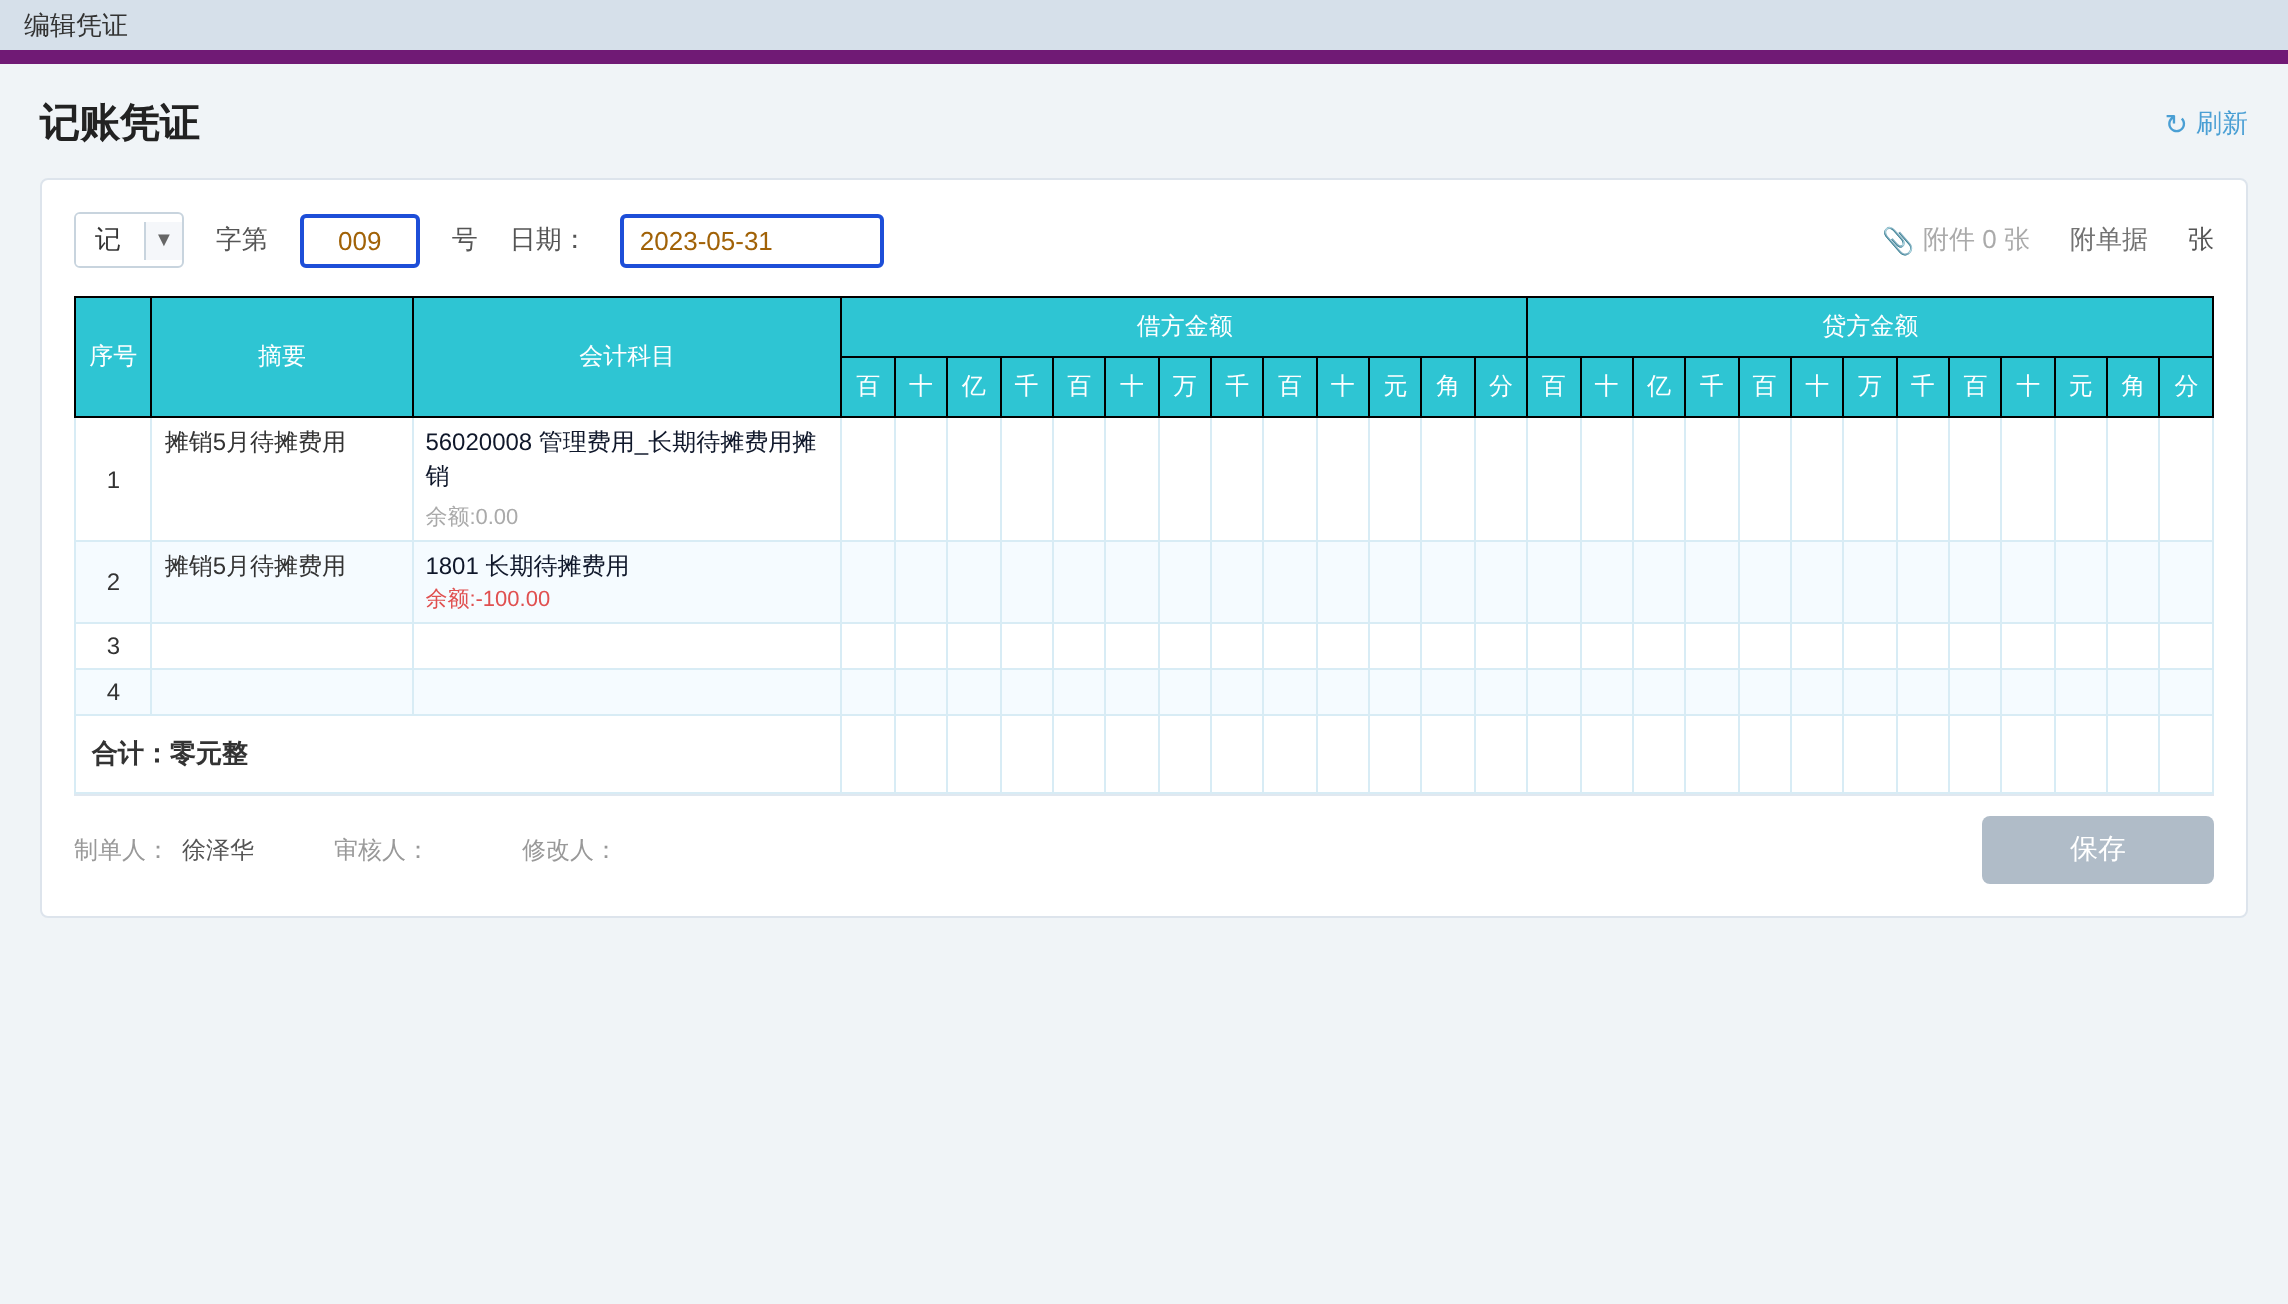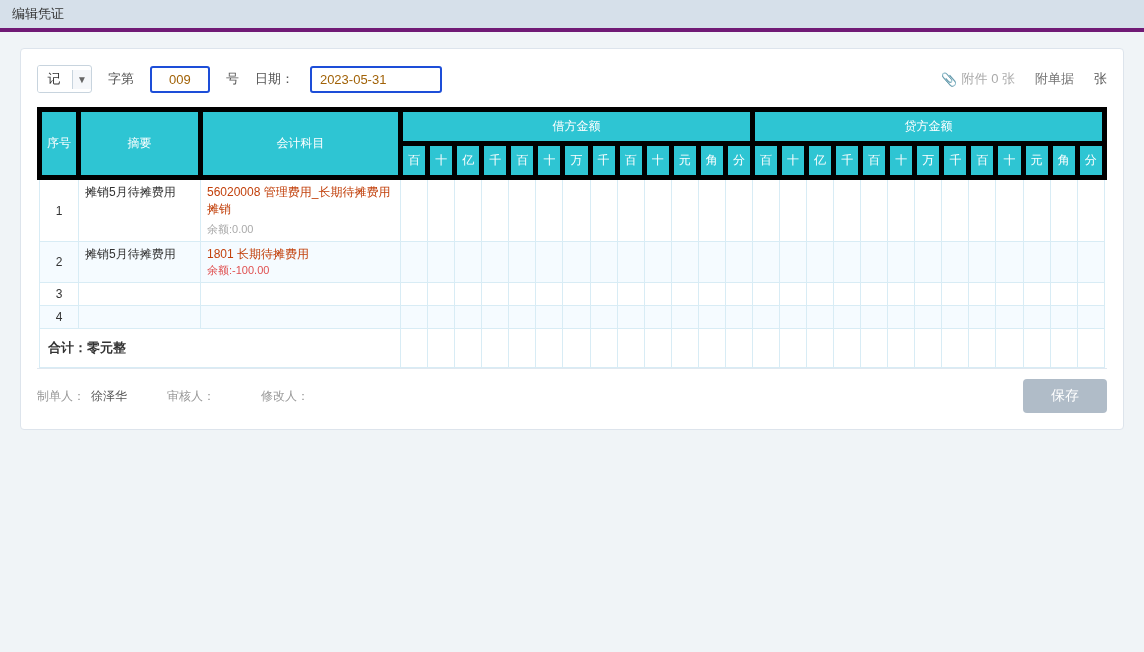--- a/index.html
+++ b/index.html
@@ -19,21 +19,21 @@
       flex-direction: column;
     }
     .title-bar {
       background: #d6e0ea;
       height: 32px;
       display: flex;
       align-items: center;
       padding: 0 12px;
       font-size: 13px;
       color: #333;
-      border-bottom: 4px solid #701a75;
+      border-bottom: 7px solid #701a75;
     }
     .main-content {
       flex: 1;
       padding: 16px 20px;
       overflow-y: auto;
     }
     .page-header {
       display: flex;
       justify-content: space-between;
       align-items: center;
@@ -140,21 +140,21 @@
       width: 100%;
       border-collapse: collapse;
       border: 1px solid #b2dce8;
       font-size: 12px;
     }
     .voucher-table th {
       background: #2ec5d3;
       color: #fff;
       text-align: center;
       padding: 6px 4px;
-      border: 5px solid #000000;
+      border: 1px solid #000000;
       font-weight: normal;
       white-space: nowrap;
     }
     .voucher-table td {
       border: 1px solid #d8ecf5;
       padding: 4px 6px;
       color: #333;
       vertical-align: top;
     }
     .voucher-table tr:nth-child(even) td {
@@ -166,21 +166,21 @@
     .digit-col { width: 28px; text-align: center; }
     .row-seq {
       text-align: center;
       color: #555;
       vertical-align: middle !important;
     }
     .row-summary {
       color: #333;
     }
     .row-account-main {
-      color: #c2410c;
+      color: #0f172a;
       font-size: 12px;
     }
     .row-balance {
       color: #aaa;
       font-size: 11px;
       margin-top: 4px;
     }
     .row-balance-neg {
       color: #e05050;
       font-size: 11px;
@@ -209,33 +209,40 @@
     }
     .footer-value {
       color: #555;
     }
     .save-btn {
       margin-left: auto;
       background: #b0bcc8;
       color: #fff;
       border: none;
       border-radius: 4px;
-      padding: 8px 28px;
+      padding: 8px 44px;
       font-size: 14px;
       cursor: pointer;
     }
   </style>
 </head>
 <body>
 
 <div class="window">
   <div class="title-bar">
     <span>编辑凭证</span>
   </div>
   <div class="main-content">
+    <div class="page-header">
+      <h1 class="page-title">记账凭证</h1>
+      <button class="refresh-btn">
+        <span class="refresh-icon">↻</span>
+        <span>刷新</span>
+      </button>
+    </div>
 
     <div class="card">
 
       <div class="form-row">
         <div class="form-select-group">
           <span class="form-select-val">记</span>
           <span class="dropdown-arrow">▼</span>
         </div>
         <span class="form-label">字第</span>
         <input class="input-field" type="text" value="009" style="width: 60px; text-align: center;">

